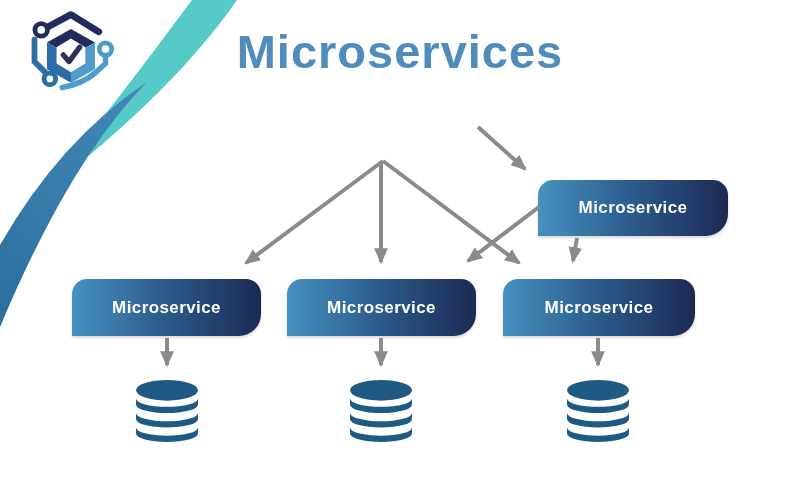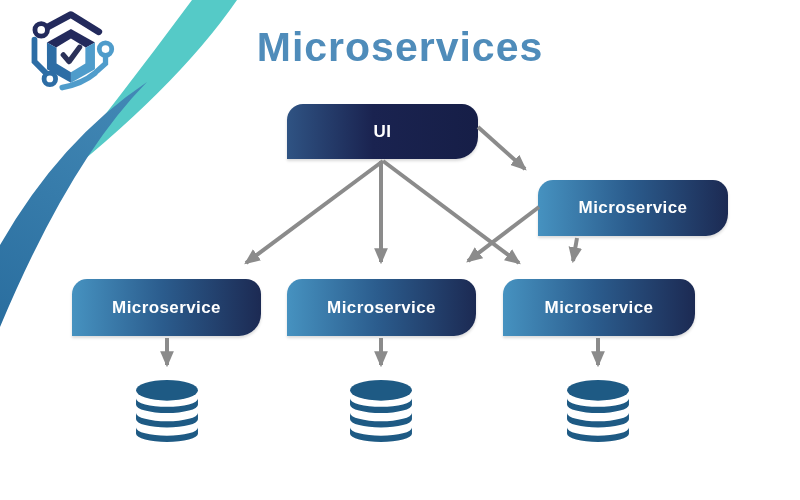--- a/index.html
+++ b/index.html
@@ -4,21 +4,21 @@
 <style>
   html,body{margin:0;padding:0;background:#ffffff;}
   .canvas{
     position:relative;width:800px;height:500px;overflow:hidden;
     background:#ffffff;font-family:"Liberation Sans",sans-serif;
   }
   .bg-svg,.arrow-svg{position:absolute;left:0;top:0;pointer-events:none;}
   .logo-svg{position:absolute;left:22px;top:4px;}
   .title{
     position:absolute;left:0;right:0;top:24px;text-align:center;
-    font-size:41px;font-weight:bold;letter-spacing:1px;color:#4F8CBA;
+    font-size:47px;font-weight:bold;letter-spacing:1px;color:#4F8CBA;
   }
   .node{
     position:absolute;display:flex;align-items:center;justify-content:center;
     color:#ffffff;font-weight:bold;font-size:17px;letter-spacing:.4px;
     border-radius:15px 15px 22px 0;
     background:linear-gradient(90deg,#4692C0 0%,#2B5C8D 48%,#1C2A53 100%);
     box-shadow:0 2px 3px rgba(0,0,0,0.15);
   }
   .node-ui{
     left:287px;top:104px;width:191px;height:55px;
@@ -60,23 +60,20 @@
     <path d="M42,87 Q63,83 76,72" fill="none" stroke="#4F9CCB" stroke-width="6" stroke-linecap="round"></path>
     <path d="M51,26 L76,40 L51,54 L26,40 Z" fill="#232A5C"></path>
     <path d="M76,40 L76,68 L51,82 L51,54 Z" fill="#4F9CCB"></path>
     <path d="M26,40 L26,68 L51,82 L51,54 Z" fill="#2D6DA5"></path>
     <path d="M51,36 L66,45 L66,62 L51,71 L36,62 L36,45 Z" fill="#ffffff"></path>
     <path d="M43,53 L49,60 L60,45" fill="none" stroke="#2B3158" stroke-width="5.5" stroke-linecap="round" stroke-linejoin="round"></path>
   </svg>
 
   <div class="title">Microservices</div>
 
-  <div class="node node-ui">
-    <span>UI</span>
-  </div>
   <div class="node node-msr">
     <span>Microservice</span>
   </div>
   <div class="node node-ms1">
     <span>Microservice</span>
   </div>
   <div class="node node-ms2">
     <span>Microservice</span>
   </div>
   <div class="node node-ms3">

